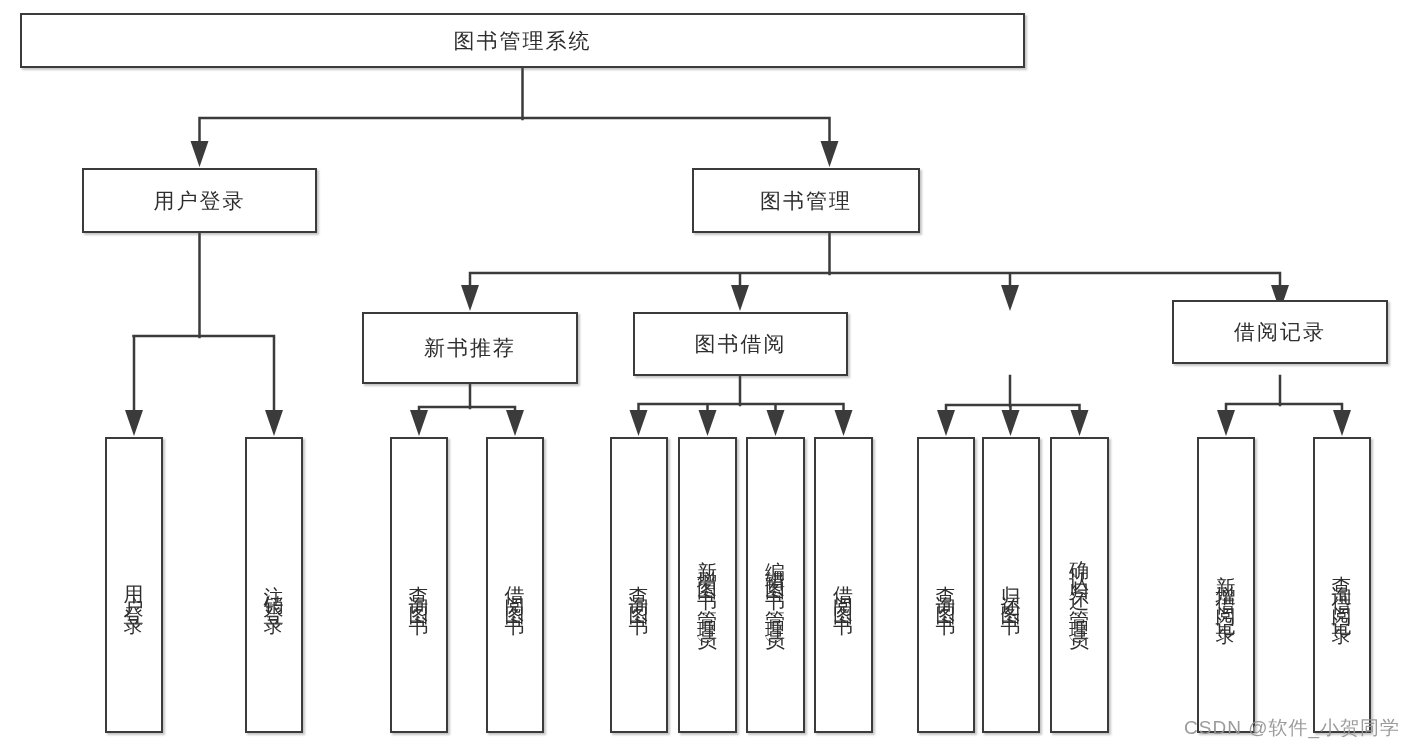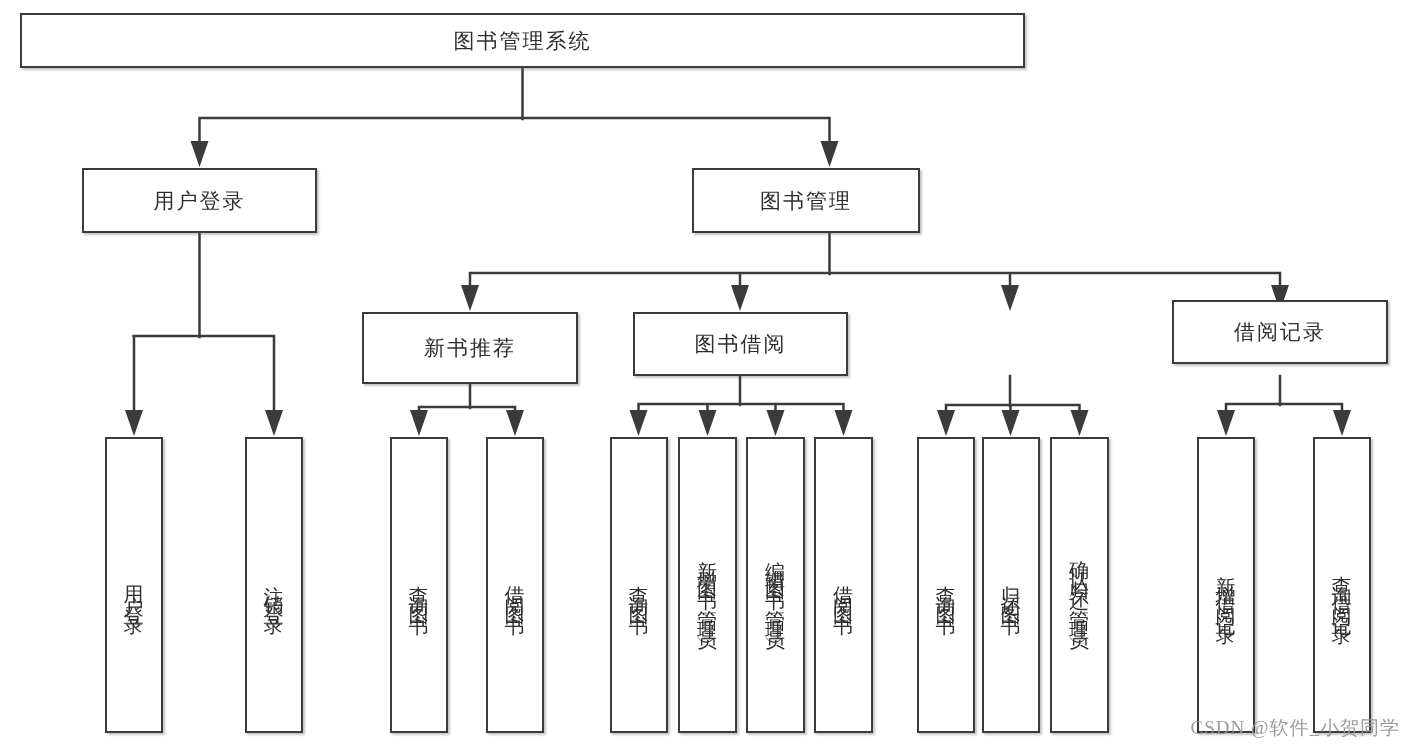--- a/index.html
+++ b/index.html
@@ -14,21 +14,21 @@
     box-shadow:1.5px 1.5px 2px rgba(90,90,90,0.35);
   }
   .h-label{font-size:21px;color:#2e2e2e;letter-spacing:2px;white-space:nowrap;}
   .v-label{
     writing-mode:vertical-rl;text-orientation:mixed;
     font-size:20px;letter-spacing:10px;color:#2e2e2e;line-height:1;
     transform:translateY(5px);white-space:nowrap;
   }
   .watermark{
     position:absolute;right:5px;bottom:6px;font-size:19px;color:rgba(150,150,152,0.95);
-    letter-spacing:1px;white-space:nowrap;z-index:5;font-family:Liberation Serif, serif;
+    letter-spacing:1px;white-space:nowrap;z-index:5;
   }
 </style>
 </head>
 <body>
 
 <div id="canvas">
 
   <svg id="wires" viewBox="0 0 1405 747" xmlns="http://www.w3.org/2000/svg">
     <g stroke="#3b3b3b" stroke-width="2.5" fill="none" stroke-linecap="square">
       <path d="

